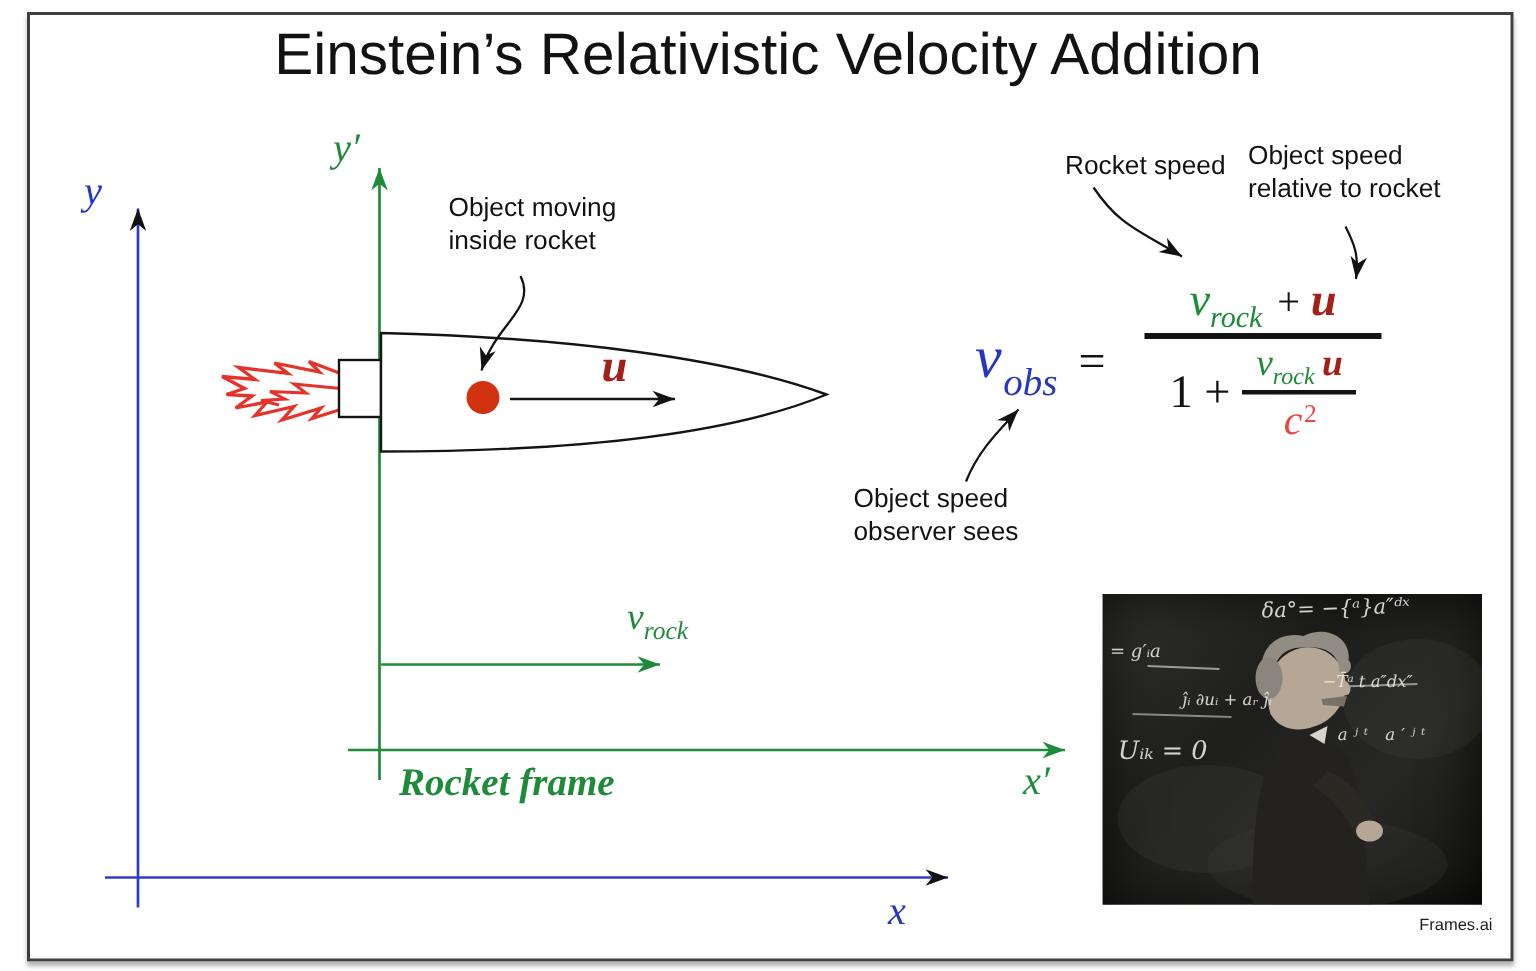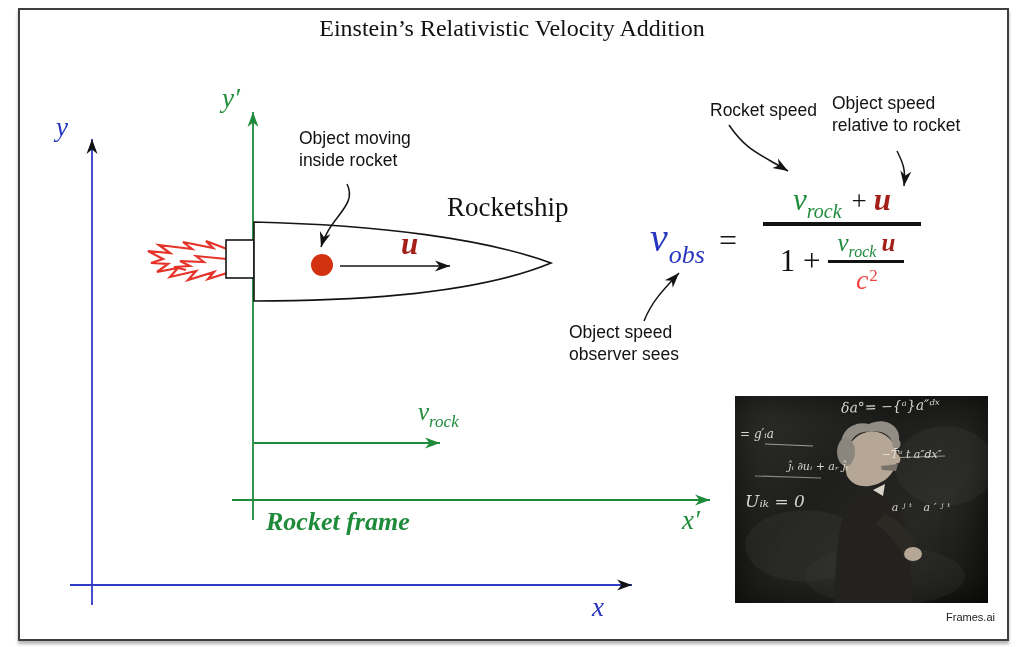--- a/index.html
+++ b/index.html
@@ -3,21 +3,21 @@
 <meta charset="utf-8">
 <style>
   html,body{margin:0;padding:0;background:#ffffff;}
   #canvas{position:relative;width:1024px;height:647px;background:#ffffff;overflow:hidden;
           font-family:"Liberation Sans",sans-serif;color:#161616;}
   .abs{position:absolute;}
   
   #frame-border{left:18px;top:8px;width:987px;height:629px;border:2px solid #3f3f3f;
                 box-shadow:0 3px 3px rgba(0,0,0,.30);}
   
-  #page-title{left:0;right:0;top:15px;text-align:center;font-size:24px;color:#121212;font-family:Liberation Serif, serif;}
+  #page-title{left:0;right:0;top:15px;text-align:center;font-size:39px;color:#121212;}
   
   .sans-note{font-size:17.5px;line-height:22px;color:#121212;}
   .mi{font-family:"Liberation Serif",serif;font-style:italic;}
   .mu{font-family:"Liberation Serif",serif;font-style:normal;}
   .blue{color:#2736c0;}
   .green{color:#1e8b3a;}
   .dred{color:#a31f18;}
   
   .axis-label{font-size:27px;}
   .frame-label{font-size:26px;font-weight:bold;}
@@ -57,21 +57,21 @@
   #einstein-photo{left:735px;top:396px;width:253px;height:207px;
      background:linear-gradient(135deg,#32322f 0%,#1e1e1c 38%,#272725 68%,#141412 100%);
      box-shadow:inset 0 0 38px rgba(0,0,0,.75);}
   .chalk{position:absolute;color:rgba(238,236,228,.88);font-family:"DejaVu Serif",serif;
          font-style:italic;white-space:nowrap;}
   #chalk-0{left:42%;top:1%;font-size:14px;transform:rotate(-2deg);}
   #chalk-1{left:2%;top:15%;font-size:12px;}
   #chalk-2{left:58%;top:25%;font-size:11px;}
   #chalk-3{left:2%;top:31%;font-size:11px;margin-left:48px;}
   #chalk-4{left:4%;top:46%;font-size:17px;}
-  #chalk-5{left:62%;top:42%;font-size:11px;letter-spacing:4px;margin-top:18px;}
+  #chalk-5{left:62%;top:42%;font-size:11px;letter-spacing:4px;}
   
   #watermark{left:925px;top:611px;width:70px;text-align:right;font-size:11px;color:#1c1c1c;}
   svg{display:block;}
 </style>
 </head>
 <body>
 
 <div id="canvas">
 
   <div class="abs" id="frame-border"></div>
@@ -115,21 +115,20 @@
   <div class="abs mi blue axis-label" style="left:56px;top:112px;">y</div>
   <div class="abs mi green axis-label" style="left:222px;top:83px;">y′</div>
   <div class="abs mi blue axis-label" style="left:592px;top:592px;">x</div>
   <div class="abs mi green axis-label" style="left:682px;top:505px;">x′</div>
   <div class="abs mi green frame-label" style="left:266px;top:507px;">Rocket frame</div>
 
   <div class="abs mi green" id="vrock-axis-label">
     <span>v</span><span class="ssub">rock</span>
   </div>
 
-  <div class="abs" id="rocketship-label">Rocketship</div>
   <div class="abs sans-note" id="object-moving-label">
     <div>Object moving</div>
     <div>inside rocket</div>
   </div>
   <div class="abs mi dred" id="u-label">u</div>
 
   <div class="abs sans-note" id="ann-rocket-speed">Rocket speed</div>
   <div class="abs sans-note" id="ann-obj-rel">
     <div>Object speed</div>
     <div>relative to rocket</div>

